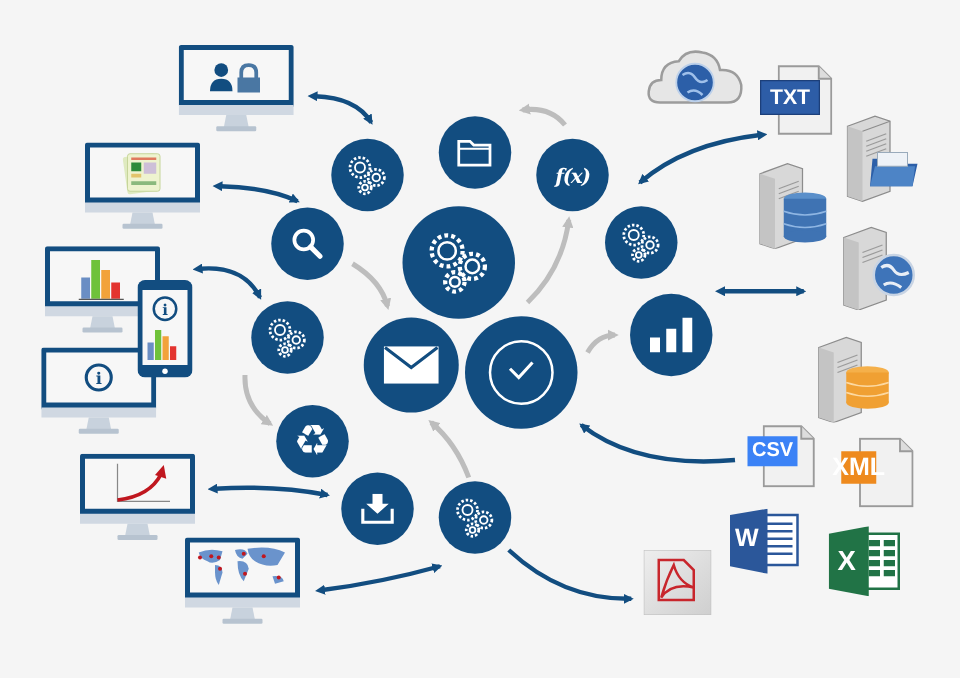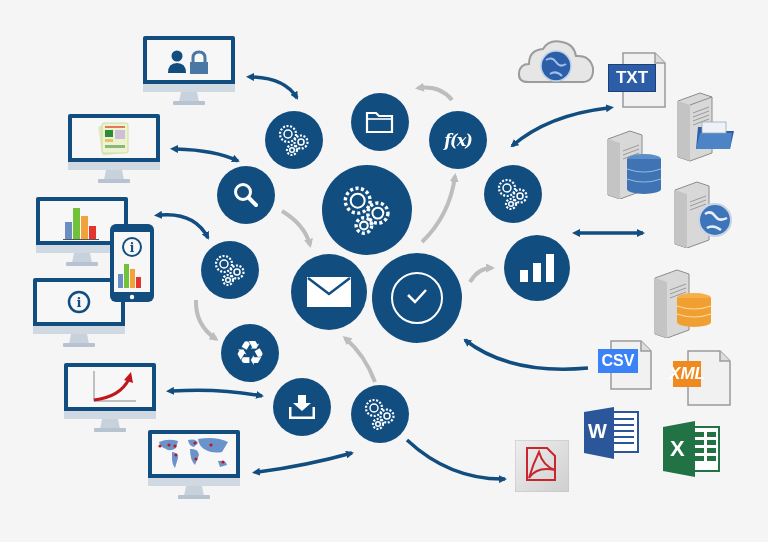--- a/index.html
+++ b/index.html
@@ -363,21 +363,21 @@
     <path d="M31,1 V11 H41" fill="#ddd" stroke="#9a9a9a" stroke-width="1.5"></path>
   </svg>
   <div class="badge" style="left:0;top:9px;width:40px;height:24px;background:#3b82f6;font-size:16px;">CSV</div>
 </div>
 
 <div class="abs" style="left:673px;top:350px;width:60px;height:56px;">
   <svg class="abs" style="left:14px;top:0;" width="44" height="56" viewBox="0 0 44 56">
     <path d="M1,1 H33 L43,11 V55 H1 Z" fill="#f1f1f1" stroke="#9a9a9a" stroke-width="1.5"></path>
     <path d="M33,1 V11 H43" fill="#ddd" stroke="#9a9a9a" stroke-width="1.5"></path>
   </svg>
-  <div class="badge" style="left:0;top:11px;width:28px;height:26px;background:#ee8a1e;font-size:17px;font-style:italic;">XML</div>
+  <div class="badge" style="left:0;top:11px;width:28px;height:26px;background:#ee8a1e;font-size:20px;">XML</div>
 </div>
 
 <div class="abs" style="left:584px;top:407px;width:56px;height:52px;">
   <svg class="abs" style="left:0;top:0;" width="56" height="52" viewBox="0 0 56 52">
     <rect x="22" y="5" width="32" height="40" fill="#fff" stroke="#2b579a" stroke-width="2"></rect>
     <g stroke="#2b579a" stroke-width="2">
         <path d="M28,12 H50"></path>
         <path d="M28,18 H50"></path>
         <path d="M28,24 H50"></path>
         <path d="M28,30 H50"></path>

